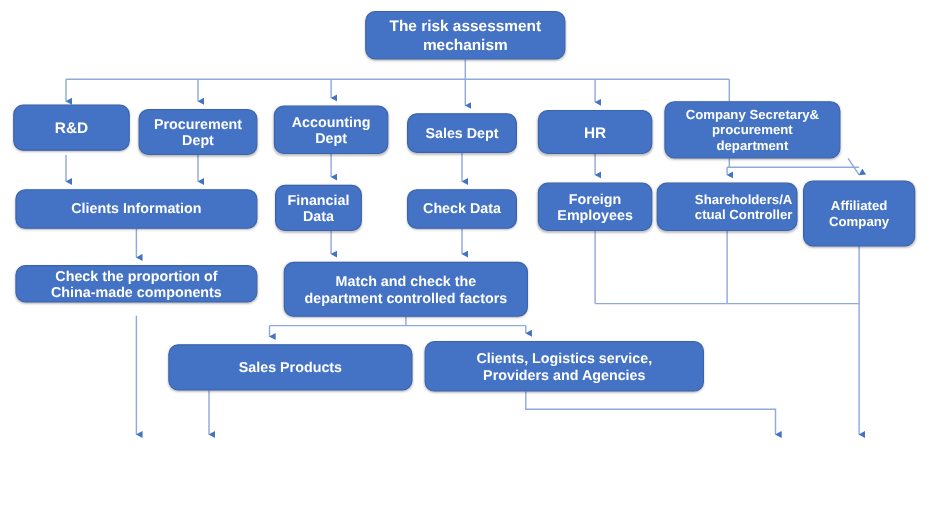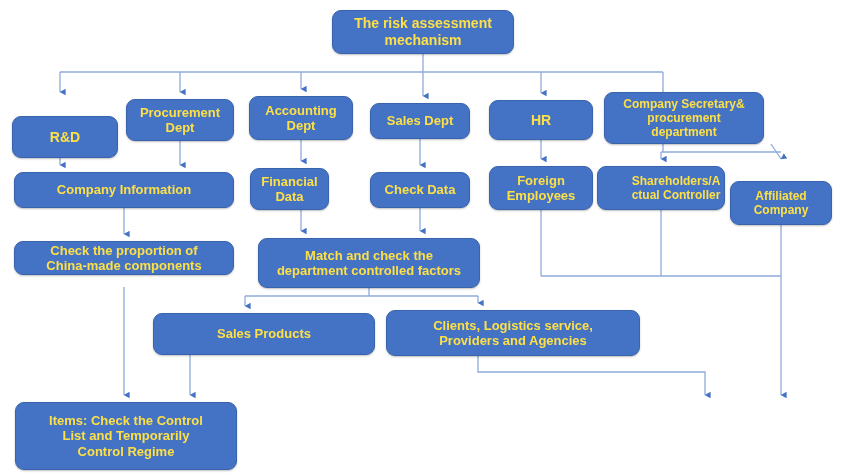--- a/index.html
+++ b/index.html
@@ -10,21 +10,21 @@
     overflow:hidden;
   }
   #stage{position:relative;width:864px;height:474px;}
   svg#wires{position:absolute;left:0;top:0;width:864px;height:474px;}
   .node{
     position:absolute;
     box-sizing:border-box;
     background:#4472C4;
     border:1px solid #3a63ad;
     border-radius:9px;
-    color:#fde047;
+    color:#ffffff;
     font-weight:bold;
     display:flex;
     align-items:center;
     justify-content:center;
     text-align:center;
     line-height:1.18;
     padding:2px 6px;
     box-shadow:0 1px 2px rgba(0,0,0,0.25);
     white-space:pre-line;
   }
@@ -80,61 +80,58 @@
       <path d="M541,210 L541,276"></path>
       <path d="M661,210 L661,276"></path>
       <path d="M541,276 L781,276"></path>
       <path d="M781,210 L781,395" marker-end="url(#ah)"></path>
     </g>
   </svg>
 
   <div class="node" style="left:332px;top:10px;width:182px;height:44px;font-size:14px;">The risk assessment
 mechanism</div>
 
-  <div class="node" style="left:12px;top:116px;width:106px;height:42px;font-size:14px;">R&amp;D</div>
+  <div class="node" style="left:12px;top:95px;width:106px;height:42px;font-size:14px;">R&amp;D</div>
 
   <div class="node" style="left:126px;top:99px;width:108px;height:42px;font-size:13px;">Procurement
 Dept</div>
 
   <div class="node" style="left:249px;top:96px;width:104px;height:44px;font-size:13px;">Accounting
 Dept</div>
 
   <div class="node" style="left:370px;top:103px;width:100px;height:36px;font-size:13px;">Sales Dept</div>
 
   <div class="node" style="left:489px;top:100px;width:104px;height:40px;font-size:14px;text-align:center;">HR</div>
 
   <div class="node" style="left:604px;top:92px;width:160px;height:52px;font-size:12px;">Company Secretary&amp;
 procurement
 department</div>
 
-  <div class="node" style="left:14px;top:172px;width:220px;height:36px;font-size:13px;">Company Information</div>
+  <div class="node" style="left:14px;top:172px;width:220px;height:36px;font-size:13px;">Clients Information</div>
 
   <div class="node" style="left:250px;top:168px;width:79px;height:42px;font-size:13px;">Financial
 Data</div>
 
   <div class="node" style="left:370px;top:172px;width:100px;height:36px;font-size:13px;">Check Data</div>
 
   <div class="node" style="left:489px;top:166px;width:104px;height:44px;font-size:13px;">Foreign
 Employees</div>
 
   <div class="node" style="left:597px;top:166px;width:128px;height:44px;font-size:12px;padding-left:36px;">Shareholders/A
 ctual Controller</div>
 
-  <div class="node" style="left:730px;top:181px;width:102px;height:44px;font-size:12px;">Affiliated
+  <div class="node" style="left:730px;top:164px;width:102px;height:60px;font-size:12px;">Affiliated
 Company</div>
 
   <div class="node" style="left:14px;top:241px;width:220px;height:34px;font-size:13px;">Check the proportion of
 China-made components</div>
 
   <div class="node" style="left:258px;top:238px;width:222px;height:50px;font-size:13px;">Match and check the
 department controlled factors</div>
 
   <div class="node" style="left:153px;top:313px;width:222px;height:42px;font-size:13px;">Sales Products</div>
 
   <div class="node" style="left:386px;top:310px;width:254px;height:46px;font-size:13px;">Clients, Logistics service,
 Providers and Agencies</div>
 
-  <div class="node" style="left:15px;top:402px;width:222px;height:68px;font-size:13px;">Items: Check the Control
-List and Temporarily
-Control Regime</div>
 
 
 </div>
 
 </body></html>

